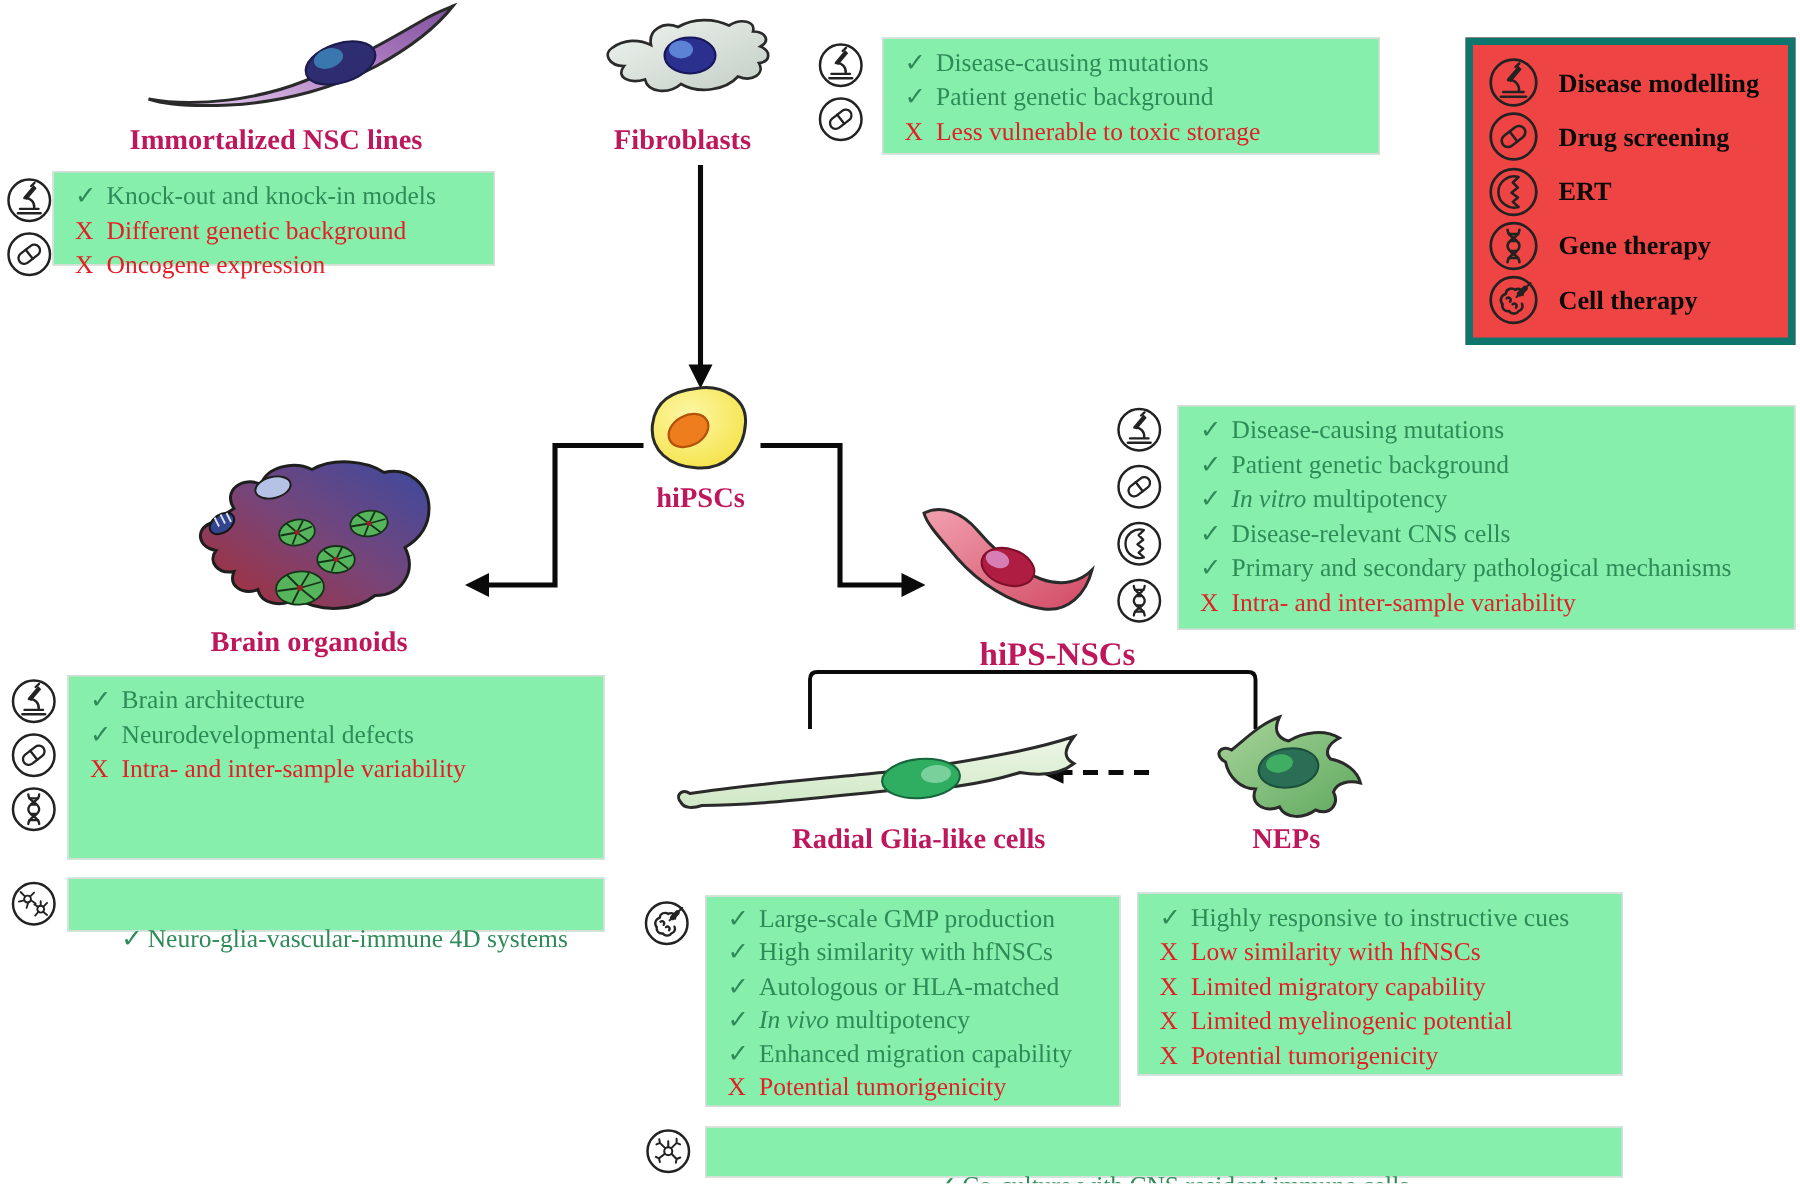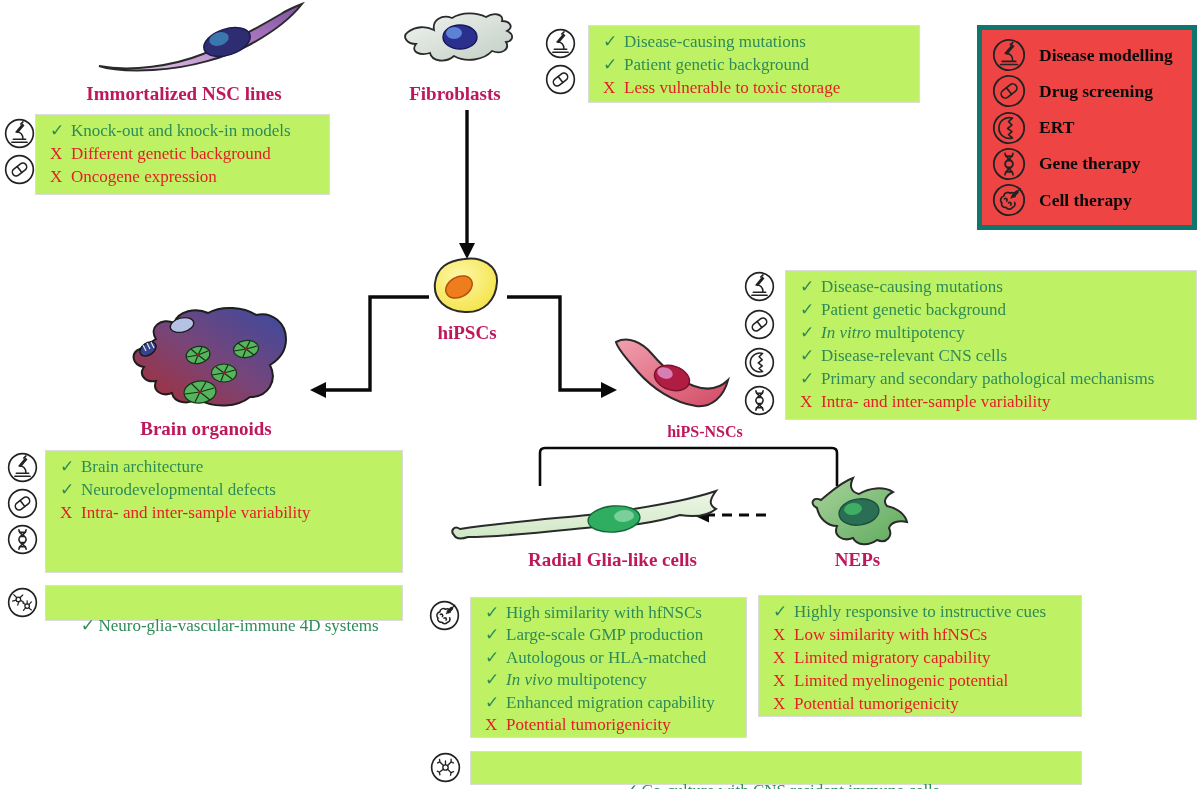--- a/index.html
+++ b/index.html
@@ -2,21 +2,21 @@
 <html style="--green: #2e8b57; --red: #e41e26;"><head>
 <meta charset="utf-8">
 <title>hiPSC-derived neural models diagram</title>
 <style>
   html,body{margin:0;padding:0;background:#ffffff;}
   .canvas{position:relative;width:1200px;height:789px;background:#fff;overflow:hidden;
           font-family:"Liberation Serif","DejaVu Serif",serif;}
   .connectors{position:absolute;left:0;top:0;width:1200px;height:789px;pointer-events:none;}
   .cell-svg{position:absolute;}
   .cell-title{position:absolute;font-weight:bold;font-size:19px;color:#be185d;text-align:center;white-space:nowrap;}
-  .box{position:absolute;background:#bef264;border:1px solid #dcdcdc;box-sizing:border-box;
+  .box{position:absolute;background:#86efac;border:1px solid #dcdcdc;box-sizing:border-box;
        font-size:17px;line-height:23px;padding:4px 6px 2px 14px;}
   .box .row{white-space:nowrap;}
   .box.center-rows{display:flex;flex-direction:column;justify-content:center;padding-top:0;padding-bottom:0;}
   .box.center-rows .row{text-align:center;margin-top:44px;}
   .mark{display:inline-block;width:21px;}
   .row.check .mark,.row.check .txt,.row.check .it{color:var(--green,#2e8b57);}
   .row.cross .mark,.row.cross .txt,.row.cross .it{color:var(--red,#e41e26);}
   .it{font-style:italic;}
   .icon-col{position:absolute;display:flex;flex-direction:column;gap:5px;}
   .icon{display:block;}
@@ -146,21 +146,21 @@
     </defs>
     <path d="M14,34 C6,30 10,22 18,26 C28,18 38,8 50,4 C46,12 48,18 56,20 C66,14 80,12 90,18 C82,22 80,28 84,32 C94,34 102,40 104,48 C96,46 88,48 86,54 C90,62 84,70 74,66 C66,72 54,72 50,64 C40,68 30,62 34,52 C24,52 16,44 14,34 Z" fill="url(#gNep)" stroke="#2a2a2a" stroke-width="2"></path>
     <ellipse cx="56" cy="38" rx="20" ry="13" transform="rotate(-8 56 38)" fill="#2a6e55" stroke="#1b4f3a" stroke-width="1.4"></ellipse>
     <ellipse cx="50" cy="35" rx="9" ry="6" transform="rotate(-8 50 35)" fill="#3fae63"></ellipse>
   </svg>
 
   <div class="cell-title" style="left:34px;top:83px;width:300px">Immortalized NSC lines</div>
   <div class="cell-title" style="left:380px;top:83px;width:150px">Fibroblasts</div>
   <div class="cell-title" style="left:400px;top:322px;width:134px">hiPSCs</div>
   <div class="cell-title" style="left:106px;top:418px;width:200px">Brain organoids</div>
-  <div class="cell-title" style="left:630px;top:423px;width:150px;font-size:16px">hiPS-NSCs</div>
+  <div class="cell-title" style="left:630px;top:423px;width:150px;font-size:22px">hiPS-NSCs</div>
   <div class="cell-title" style="left:480px;top:549px;width:265px">Radial Glia-like cells</div>
   <div class="cell-title" style="left:800px;top:549px;width:115px">NEPs</div>
 
   <div class="icon-col" style="left:4px;top:118px">
       <svg class="icon" width="31" height="31" viewBox="0 0 30 30">
         <circle cx="15" cy="15" r="13.4" fill="none" stroke="#222" stroke-width="1.6"></circle>
         <g fill="none" stroke="#222" stroke-width="1.5" stroke-linecap="round" stroke-linejoin="round">
           <path d="M17.8,5.2 L19.8,7.2 L13.4,14.8 L11.2,13 Z" fill="#222" stroke="none"></path>
           <path d="M16.2,5.8 L18.4,3.8"></path>
           <path d="M11.8,13.6 C15.8,13.2 18.6,16.2 18.2,20"></path>
@@ -301,21 +301,21 @@
         <circle cx="15" cy="15" r="13.4" fill="none" stroke="#222" stroke-width="1.6"></circle>
         <g fill="none" stroke="#222" stroke-width="1.5" stroke-linecap="round" stroke-linejoin="round">
           <g stroke-width="1.3">
             <circle cx="15" cy="15" r="2.6"></circle>
             <path d="M13,13 L9.6,9.6 M9.6,9.6 L7.4,10.6 M9.6,9.6 L9.2,7.2 M17,13 L20.4,9.6 M20.4,9.6 L22.6,10.6 M20.4,9.6 L20.4,7 M12.8,16.6 L9,19.6 M9,19.6 L7,18.6 M9,19.6 L9.6,22 M17.2,16.8 L20.4,20 M20.4,20 L22.8,19 M20.4,20 L19.9,22.4 M15,12.2 L15,8.6"></path>
           </g>
         </g>
       </svg>
     </div>
 
-  <div class="box" style="left:35px;top:114px;width:295px;height:81px">
+  <div class="box" style="left:35px;top:114px;width:295px;height:63px">
       <div class="row check"><span class="mark">✓</span><span class="txt">Knock-out and knock-in models</span></div>
       <div class="row cross"><span class="mark">X</span><span class="txt">Different genetic background</span></div>
       <div class="row cross"><span class="mark">X</span><span class="txt">Oncogene expression</span></div>
     </div>
   <div class="box" style="left:588px;top:25px;width:332px;height:78px">
       <div class="row check"><span class="mark">✓</span><span class="txt">Disease-causing mutations</span></div>
       <div class="row check"><span class="mark">✓</span><span class="txt">Patient genetic background</span></div>
       <div class="row cross"><span class="mark">X</span><span class="txt">Less vulnerable to toxic storage</span></div>
     </div>
   <div class="box" style="left:785px;top:270px;width:412px;height:150px">
@@ -328,22 +328,22 @@
     </div>
   <div class="box" style="left:45px;top:450px;width:358px;height:123px">
       <div class="row check"><span class="mark">✓</span><span class="txt">Brain architecture</span></div>
       <div class="row check"><span class="mark">✓</span><span class="txt">Neurodevelopmental defects</span></div>
       <div class="row cross"><span class="mark">X</span><span class="txt">Intra- and inter-sample variability</span></div>
     </div>
   <div class="box center-rows" style="left:45px;top:585px;width:358px;height:36px;text-align:left">
       <div class="row check"><span class="mark">✓</span><span class="txt">Neuro-glia-vascular-immune 4D systems</span></div>
     </div>
   <div class="box" style="left:470px;top:597px;width:277px;height:141px;line-height:22.4px">
+      <div class="row check"><span class="mark">✓</span><span class="txt">Large-scale GMP production</span></div>
       <div class="row check"><span class="mark">✓</span><span class="txt">High similarity with hfNSCs</span></div>
-      <div class="row check"><span class="mark">✓</span><span class="txt">Large-scale GMP production</span></div>
       <div class="row check"><span class="mark">✓</span><span class="txt">Autologous or HLA-matched</span></div>
       <div class="row check"><span class="mark">✓</span><span class="it">In vivo</span><span class="txt"> multipotency</span></div>
       <div class="row check"><span class="mark">✓</span><span class="txt">Enhanced migration capability</span></div>
       <div class="row cross"><span class="mark">X</span><span class="txt">Potential tumorigenicity</span></div>
     </div>
   <div class="box" style="left:758px;top:595px;width:324px;height:122px">
       <div class="row check"><span class="mark">✓</span><span class="txt">Highly responsive to instructive cues</span></div>
       <div class="row cross"><span class="mark">X</span><span class="txt">Low similarity with hfNSCs</span></div>
       <div class="row cross"><span class="mark">X</span><span class="txt">Limited migratory capability</span></div>
       <div class="row cross"><span class="mark">X</span><span class="txt">Limited myelinogenic potential</span></div>

